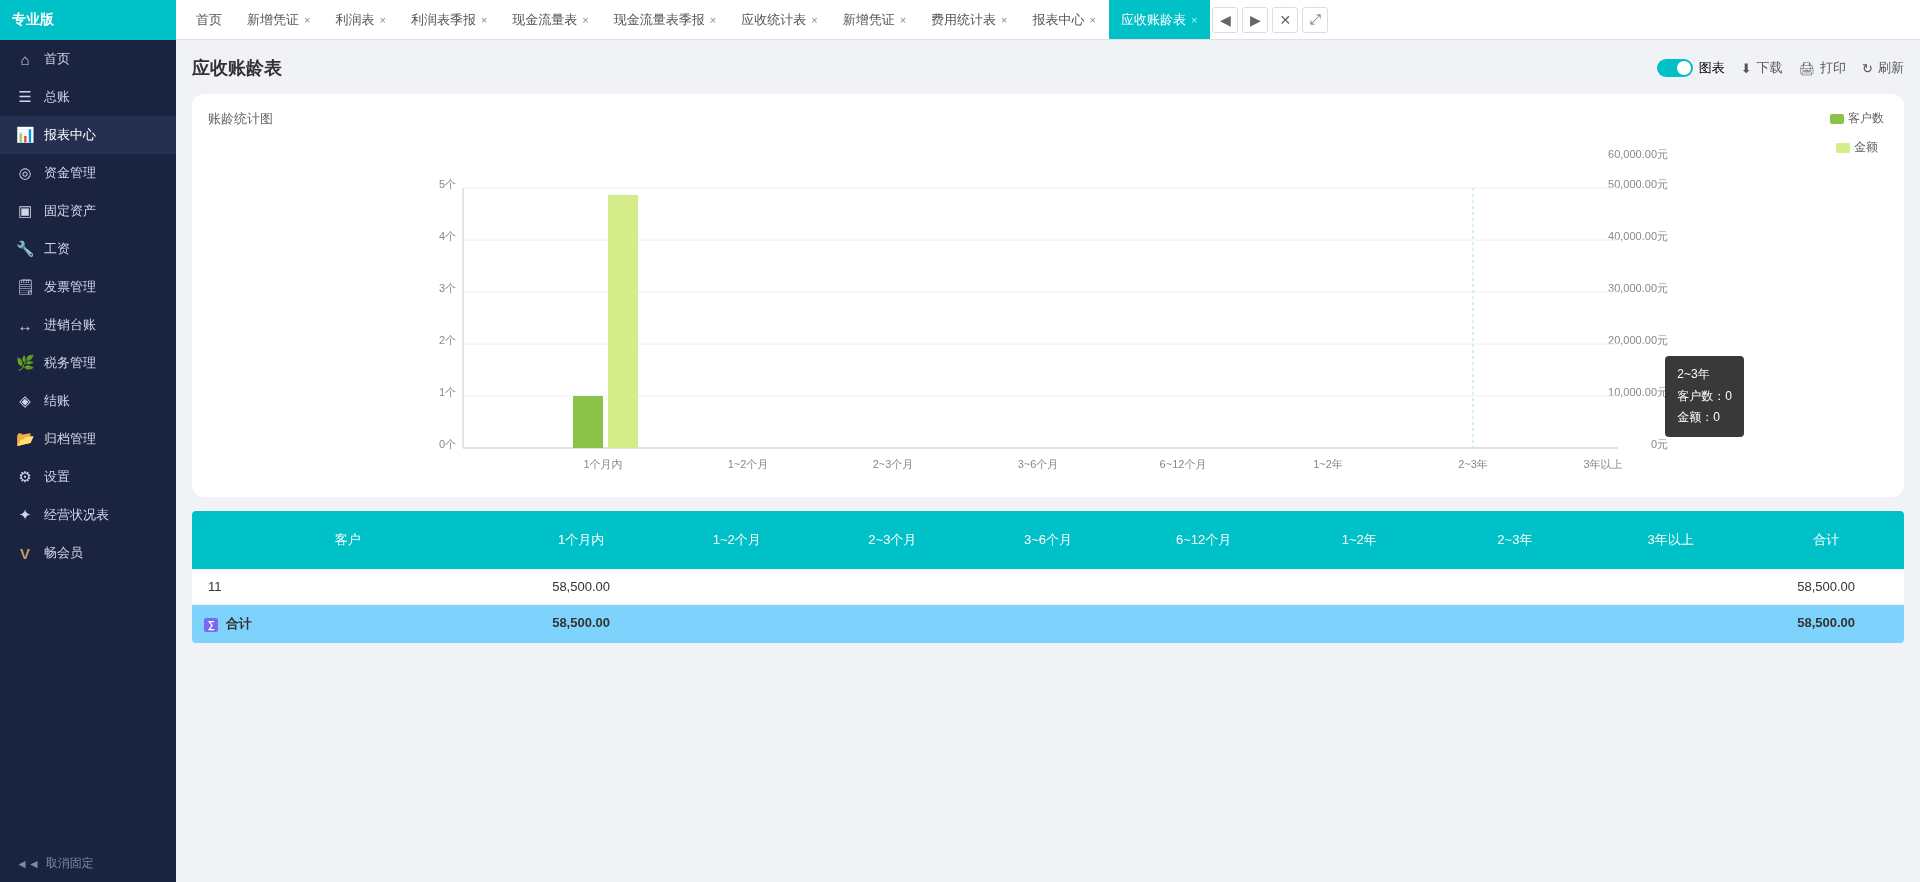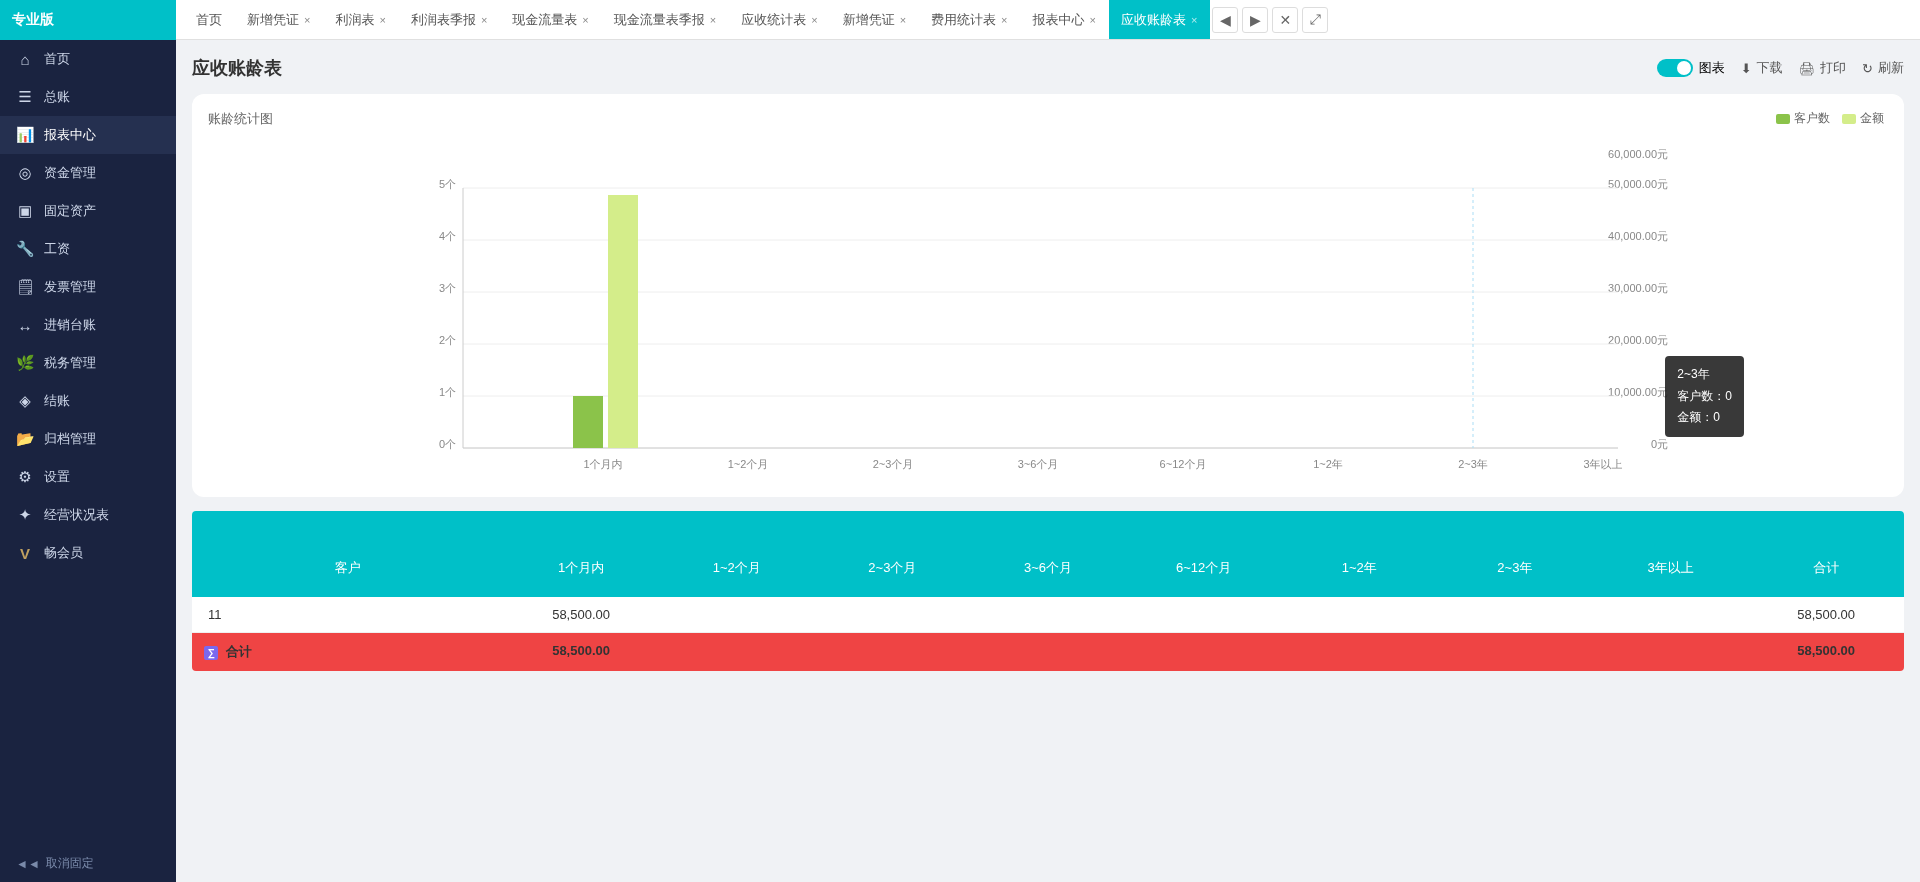--- a/index.html
+++ b/index.html
@@ -175,20 +175,21 @@
     }
     .chart-legend {
       position: absolute;
       top: 16px;
       right: 20px;
       display: flex;
       align-items: center;
       gap: 12px;
       font-size: 12px;
       color: #666;
+      flex-direction: column;
     }
     .legend-item {
       display: flex;
       align-items: center;
       gap: 4px;
     }
     .legend-color {
       width: 14px;
       height: 10px;
       border-radius: 2px;
@@ -214,41 +215,40 @@
     .table-header {
       background: #00c0c8;
       display: grid;
       grid-template-columns: 2fr 1fr 1fr 1fr 1fr 1fr 1fr 1fr 1fr 1fr;
       color: #fff;
       font-size: 13px;
     }
     .table-header .th {
       padding: 20px 8px;
       text-align: center;
-      margin-top: 28px;
     }
     .table-row-data {
       display: grid;
       grid-template-columns: 2fr 1fr 1fr 1fr 1fr 1fr 1fr 1fr 1fr 1fr;
       border-bottom: 1px solid #f0f0f0;
       font-size: 13px;
       color: #333;
     }
     .table-row-data .td {
       padding: 10px 24px;
       text-align: center;
     }
     .table-row-data .td:first-child { text-align: left; padding-left: 16px; }
     .table-row-total {
       display: grid;
       grid-template-columns: 2fr 1fr 1fr 1fr 1fr 1fr 1fr 1fr 1fr 1fr;
       font-size: 13px;
       color: #333;
       font-weight: bold;
-      background: #ef4444;
+      background: #7dd3fc;
     }
     .table-row-total .td {
       padding: 10px 8px;
       text-align: center;
     }
     .table-row-total .td:first-child { text-align: left; padding-left: 12px; }
     .total-icon {
       display: inline-block;
       width: 14px;
       height: 14px;

